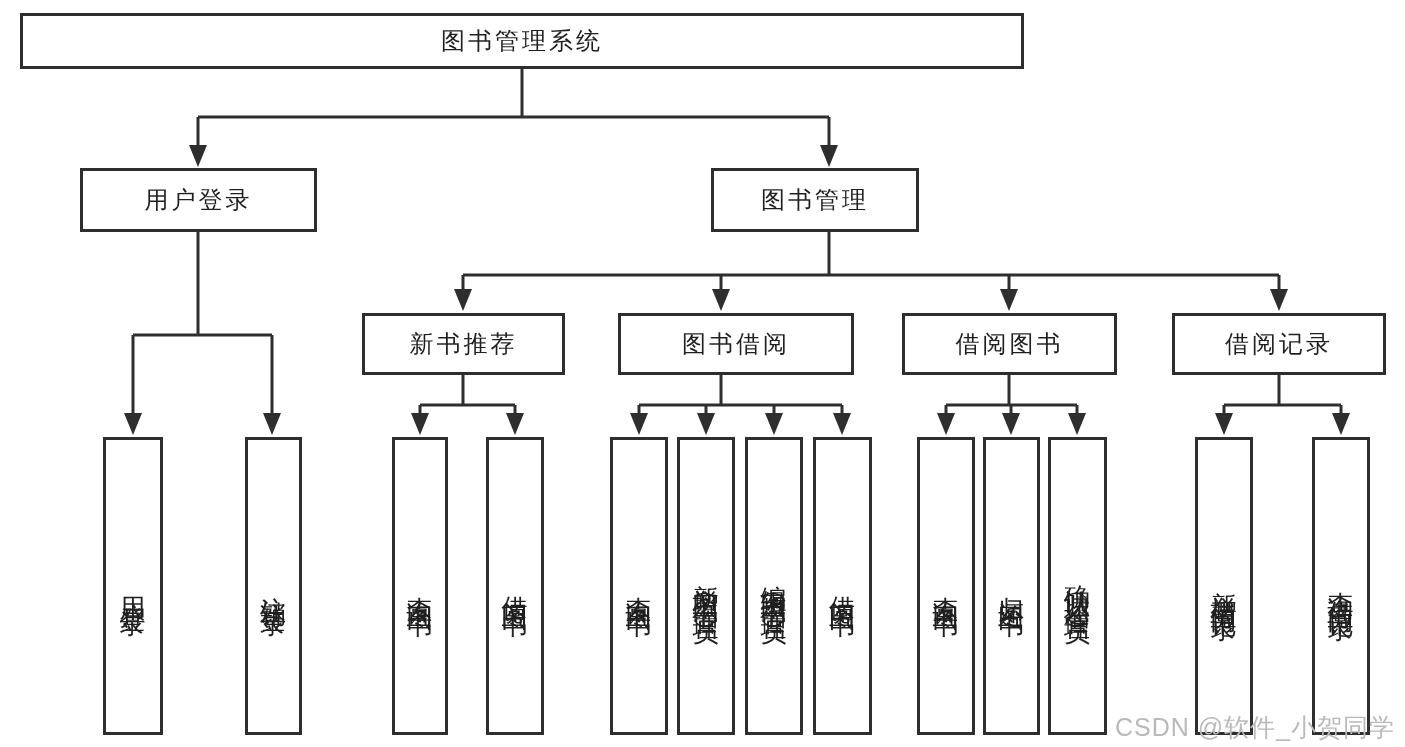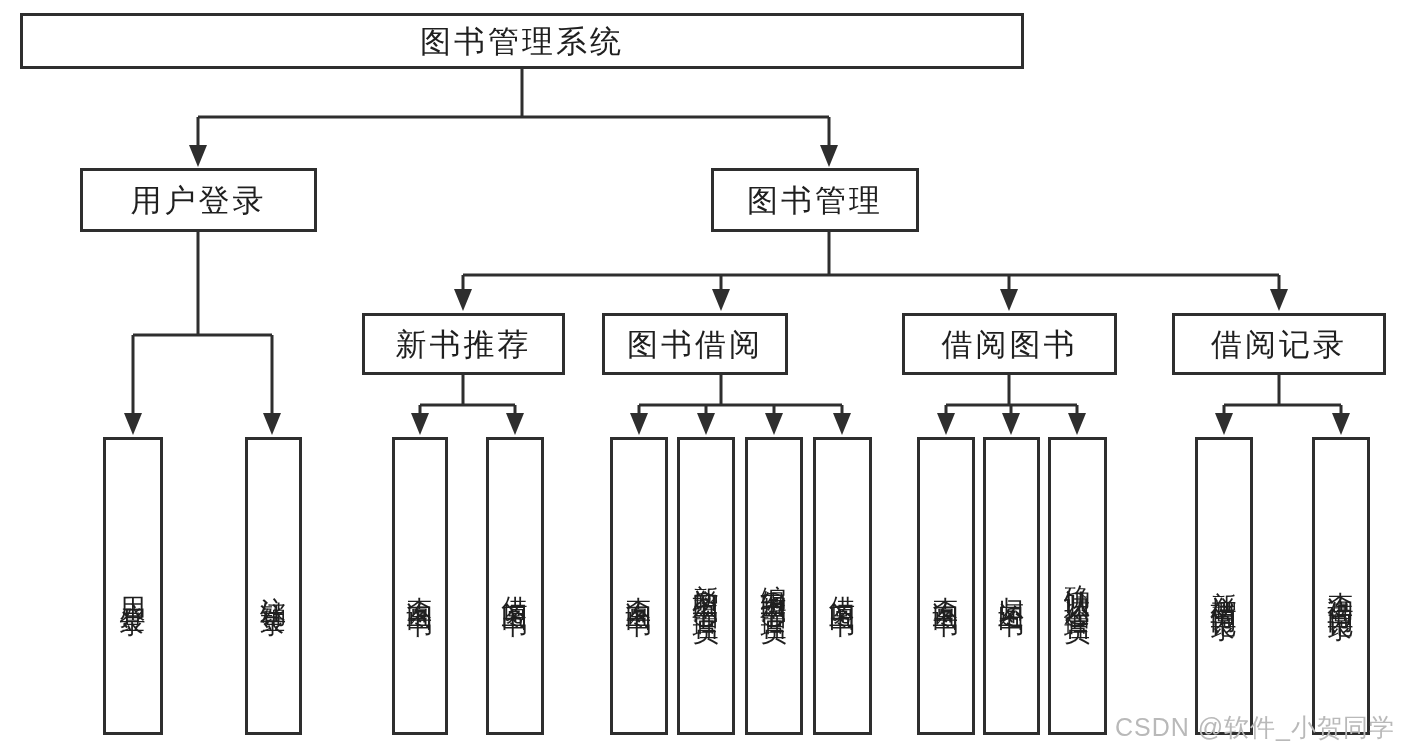--- a/index.html
+++ b/index.html
@@ -19,34 +19,34 @@
   #connectors{position:absolute;left:0;top:0;width:1405px;height:747px;pointer-events:none;}
   .node{
     position:absolute;
     background:var(--bg);
     border:3px solid var(--line);
     display:flex;align-items:center;justify-content:center;
     box-sizing:border-box;
     color:var(--text);
   }
   .hnode span{
-    font-size:31px;letter-spacing:3px;line-height:1;white-space:nowrap;
+    font-size:24px;letter-spacing:3px;line-height:1;white-space:nowrap;
   }
   .vnode{top:437px;height:298px;}
   .vnode span{
     writing-mode:vertical-rl;
     text-orientation:mixed;
     font-size:26px;letter-spacing:5px;line-height:1;
   }
   
   .n-root {left:20px;  top:13px;  width:1004px;height:56px;}
   .n-l2-0 {left:80px;  top:168px; width:237px; height:64px;}
   .n-l2-1 {left:711px; top:168px; width:208px; height:64px;}
   .n-l3-0 {left:362px; top:313px; width:203px; height:62px;}
-  .n-l3-1 {left:602px; top:313px; width:186px; height:62px;}
+  .n-l3-1 {left:618px; top:313px; width:236px; height:62px;}
   .n-l3-2 {left:902px; top:313px; width:215px; height:62px;}
   .n-l3-3 {left:1172px;top:313px; width:214px; height:62px;}
   
   .n-lf-0 {left:103px; width:60px;}
   .n-lf-1 {left:245px; width:57px;}
   .n-lf-2 {left:392px; width:56px;}
   .n-lf-3 {left:486px; width:58px;}
   .n-lf-4 {left:610px; width:58px;}
   .n-lf-5 {left:677px; width:58px;}
   .n-lf-6 {left:745px; width:58px;}

